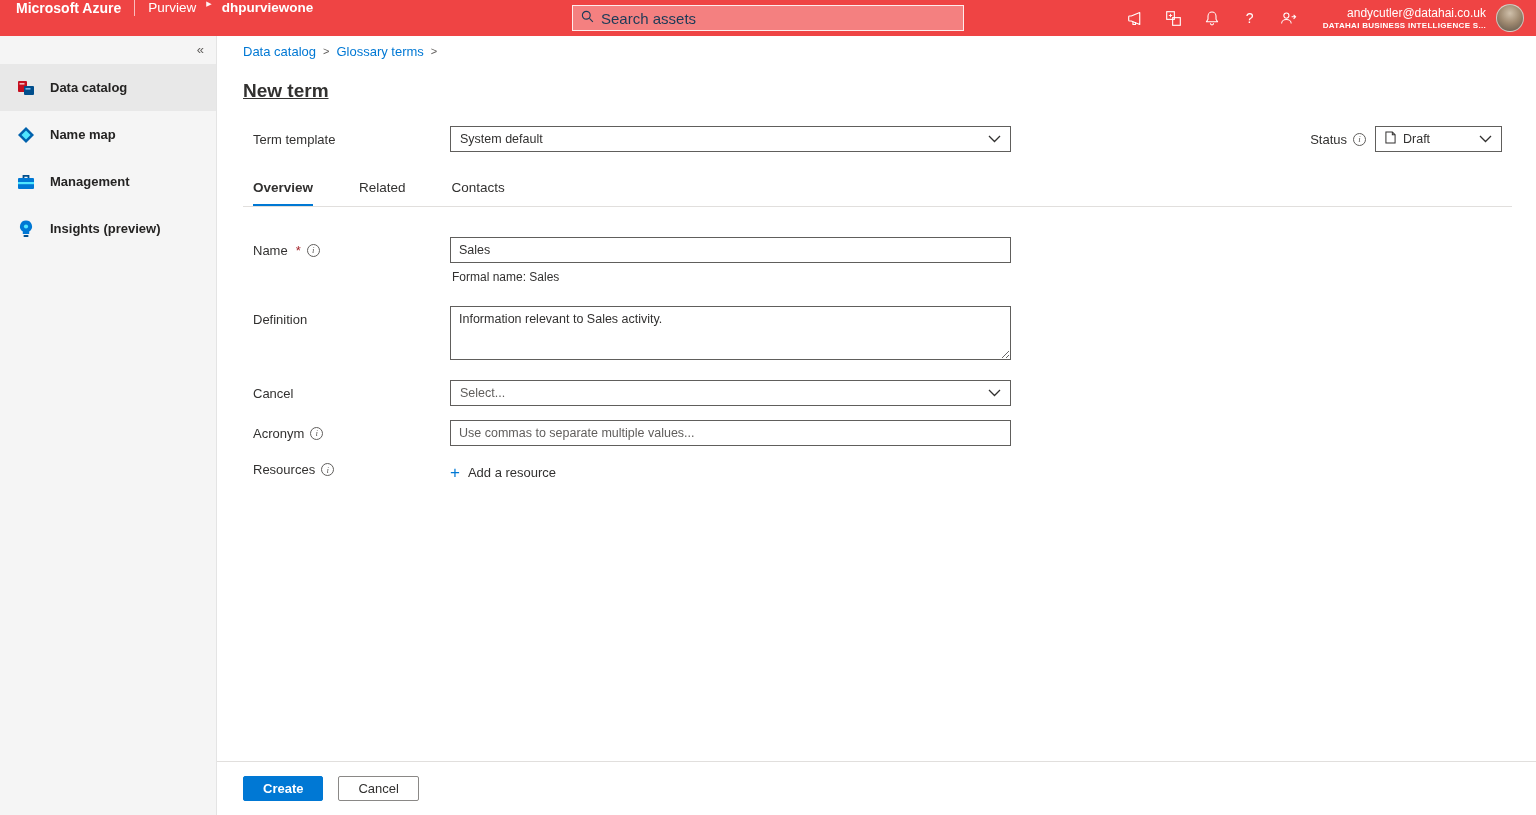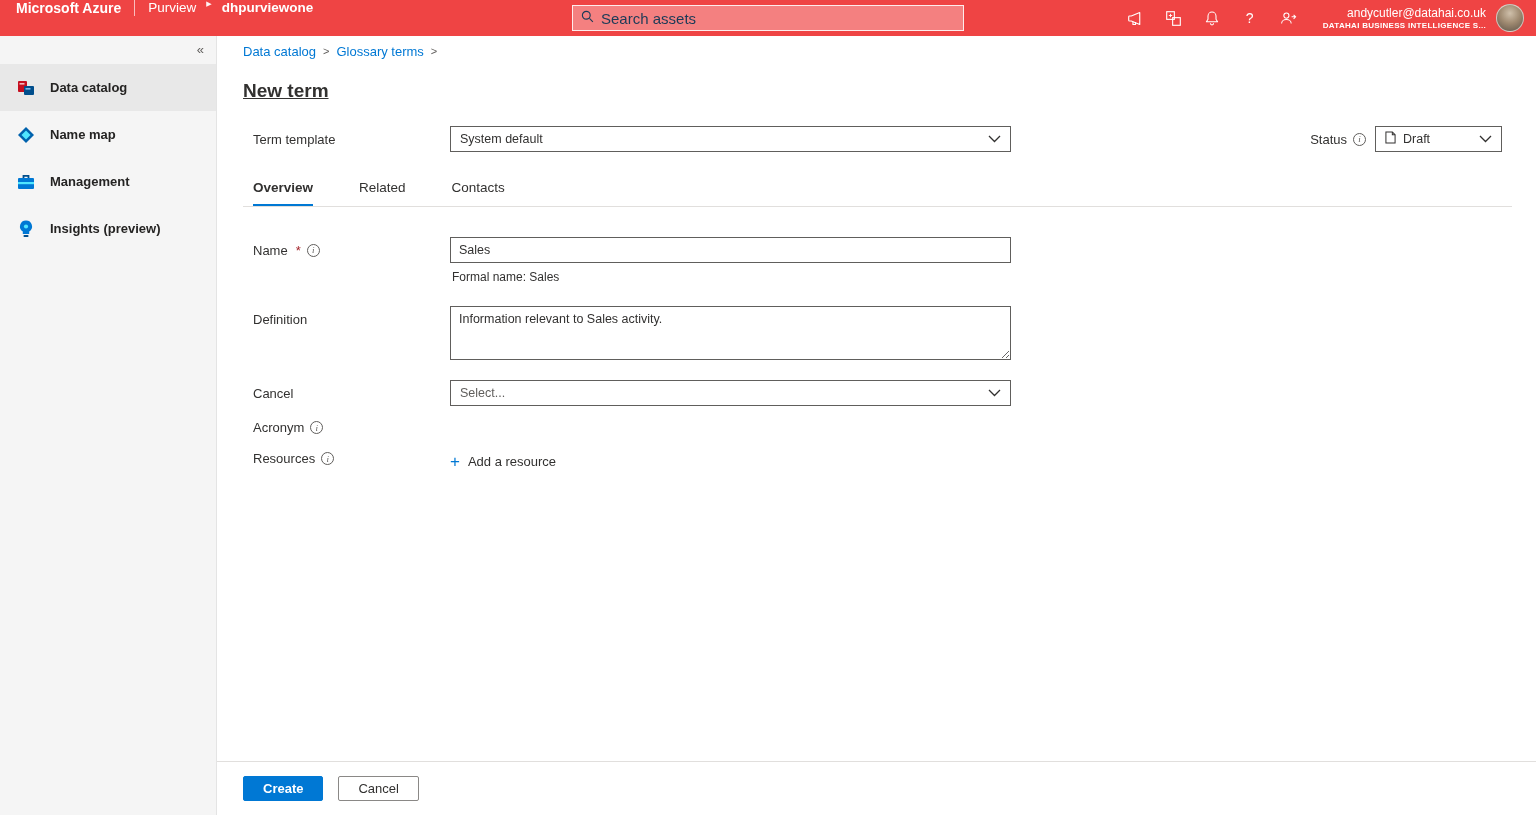--- a/index.html
+++ b/index.html
@@ -257,20 +257,21 @@
           </svg>
       </span>
     </div>
   </div>
 
   <div class="frow row-acronym">
     <div class="flabel">
       <span>Acronym</span>
       <span class="info">i</span>
     </div>
+    <input class="tinput" placeholder="Use commas to separate multiple values..." style="">
   </div>
 
   <div class="frow row-resources">
     <div class="flabel">
       <span>Resources</span>
       <span class="info">i</span>
     </div>
     <div class="add-link">
       <span class="add-plus">+</span>
       <span class="add-text">Add a resource</span>

